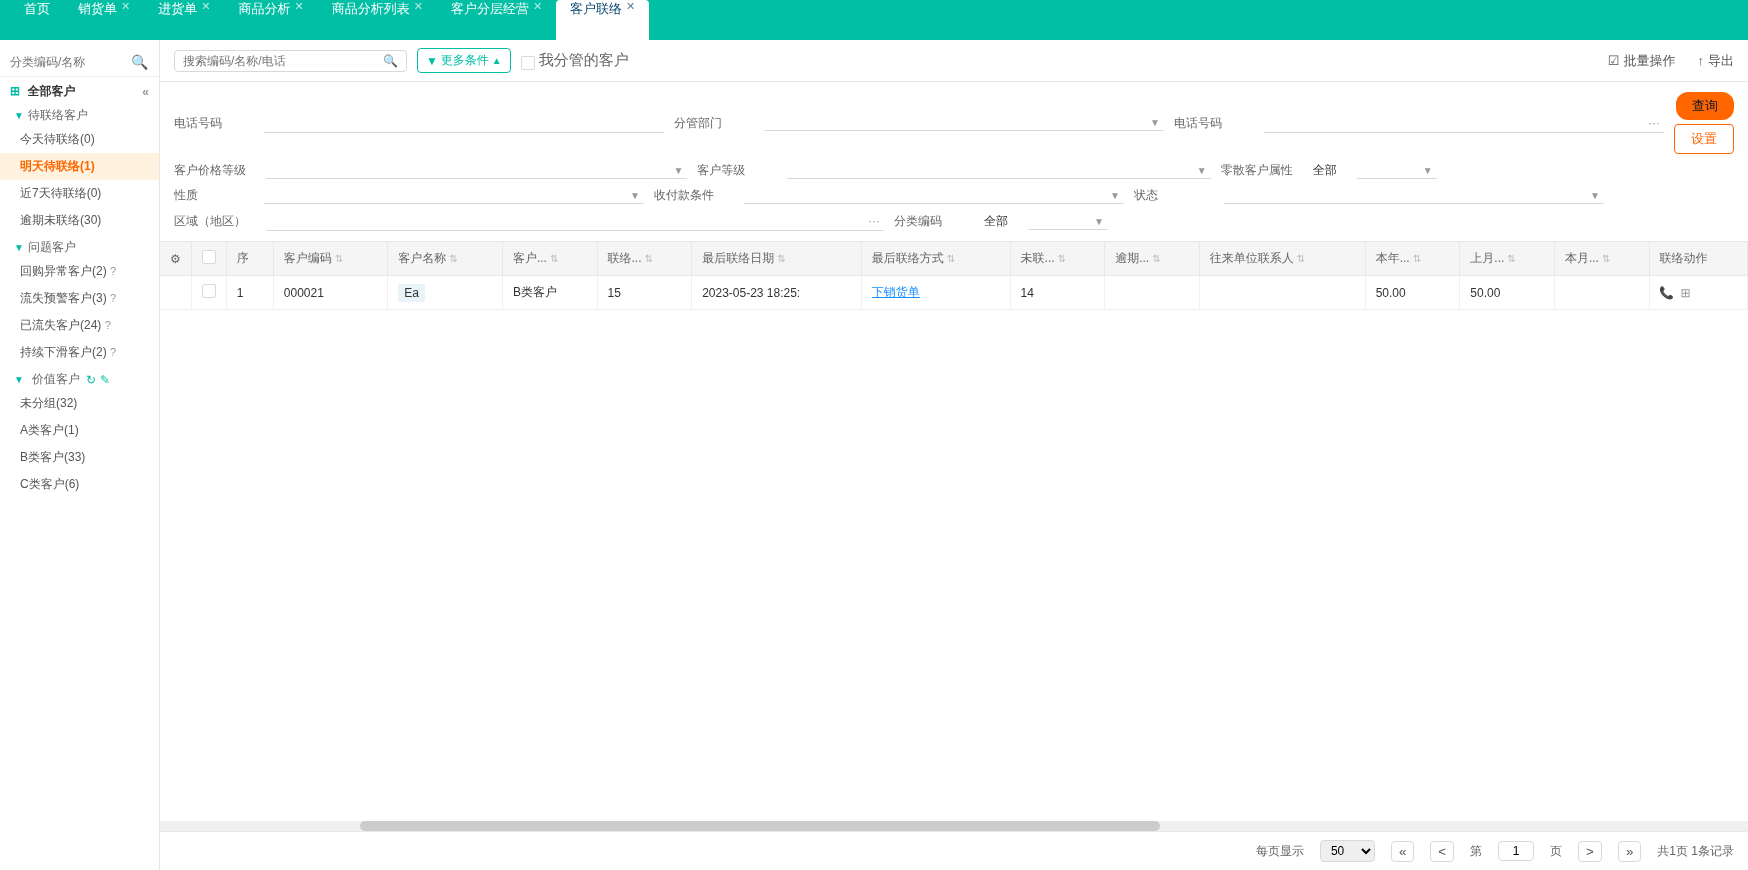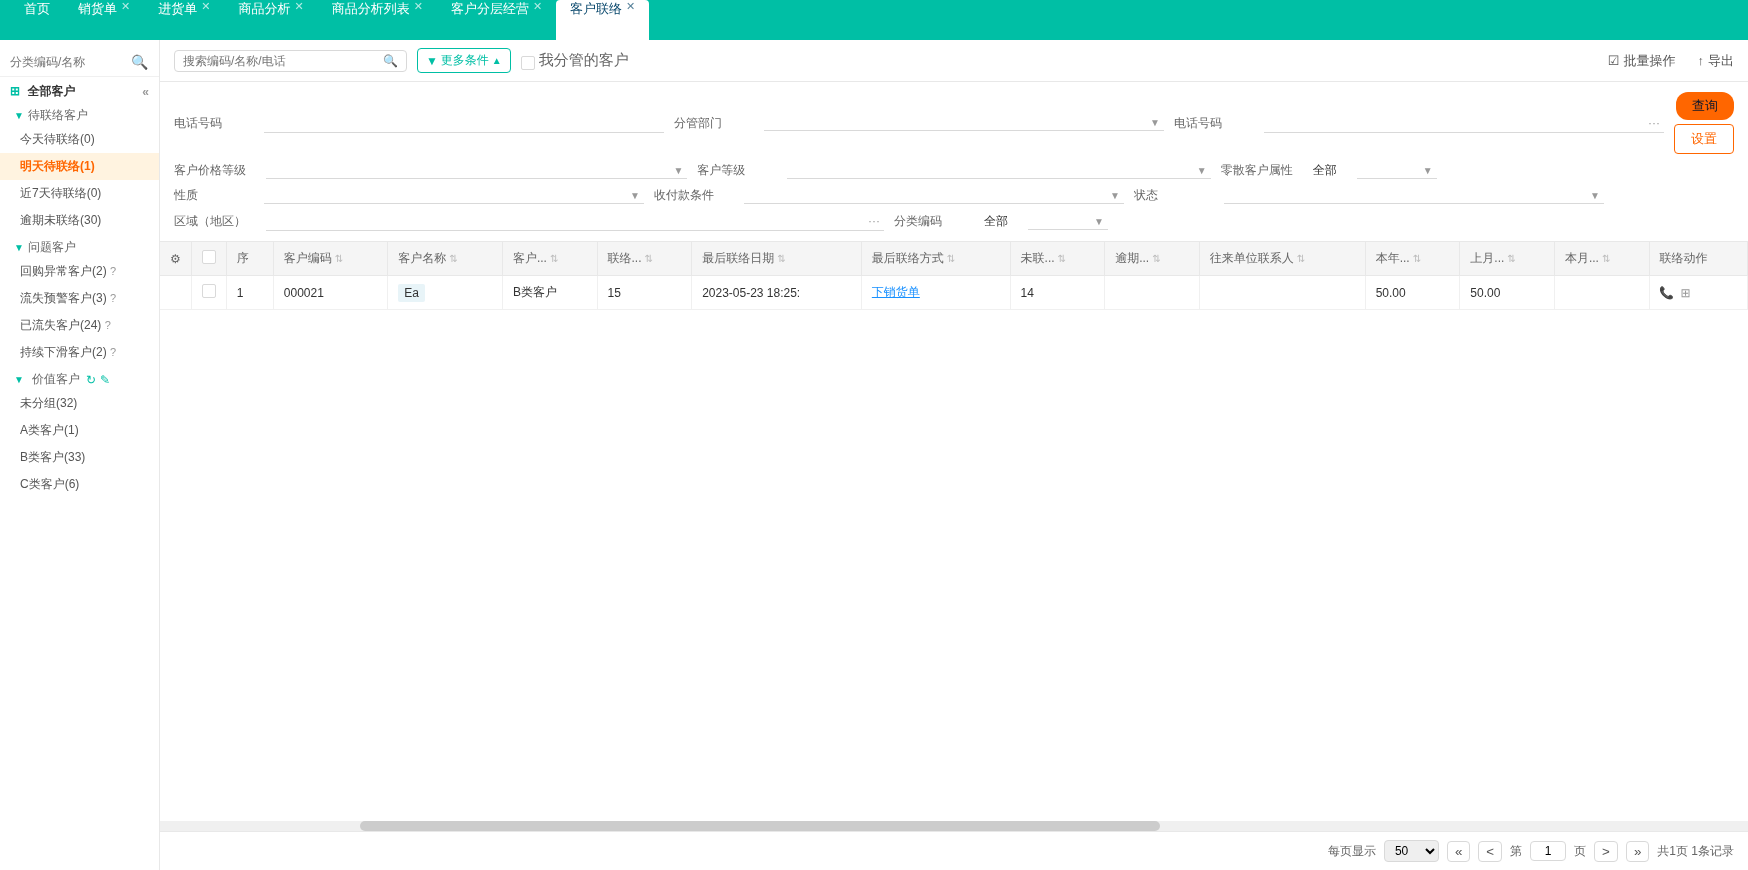--- a/index.html
+++ b/index.html
@@ -66,21 +66,21 @@
     .data-table thead th { background: #f5f5f5; padding: 8px 10px; text-align: left; border-bottom: 1px solid #e8e8e8; border-right: 1px solid #e8e8e8; white-space: nowrap; color: #666; font-weight: normal; cursor: pointer; user-select: none; }
     .data-table thead th .th-inner { display: flex; align-items: center; gap: 3px; }
     .data-table tbody td { padding: 8px 10px; border-bottom: 1px solid #f0f0f0; border-right: 1px solid #f0f0f0; color: #333; white-space: nowrap; }
     .link-text { color: #1890ff; cursor: pointer; text-decoration: underline; }
     .col-sort { color: #bbb; font-size: 10px; }
     .gear-col { width: 30px; text-align: center; }
     .check-col { width: 30px; text-align: center; }
     .action-icons { display: flex; gap: 6px; color: #999; cursor: pointer; }
 
     
-    .pagination { background: #fff; border-top: 1px solid #e8e8e8; padding: 8px 14px; display: flex; align-items: center; justify-content: flex-end; gap: 8px; font-size: 12px; }
+    .pagination { background: #fff; border-top: 1px solid #e8e8e8; padding: 8px 14px; display: flex; align-items: center; justify-content: flex-end; gap: 16px; font-size: 12px; }
     .page-label { color: #666; }
     .page-select { border: 1px solid #d9d9d9; border-radius: 4px; padding: 2px 6px; font-size: 12px; }
     .page-btn { border: 1px solid #d9d9d9; border-radius: 4px; padding: 2px 7px; cursor: pointer; background: #fff; color: #555; }
     .page-btn:disabled { opacity: 0.4; cursor: default; }
     .page-num-input { border: 1px solid #d9d9d9; border-radius: 4px; padding: 2px 6px; width: 36px; text-align: center; font-size: 12px; }
     .total-info { color: #666; }
 
     
     .bottom-scroll { height: 10px; background: #f0f0f0; }
     .bottom-scroll-thumb { height: 10px; width: 800px; background: #ccc; border-radius: 5px; margin-left: 200px; }

